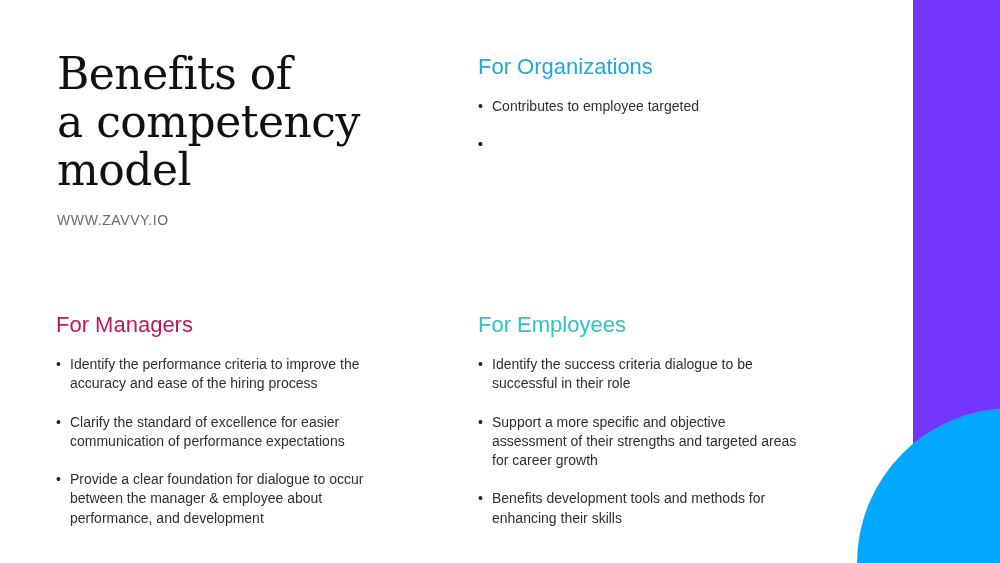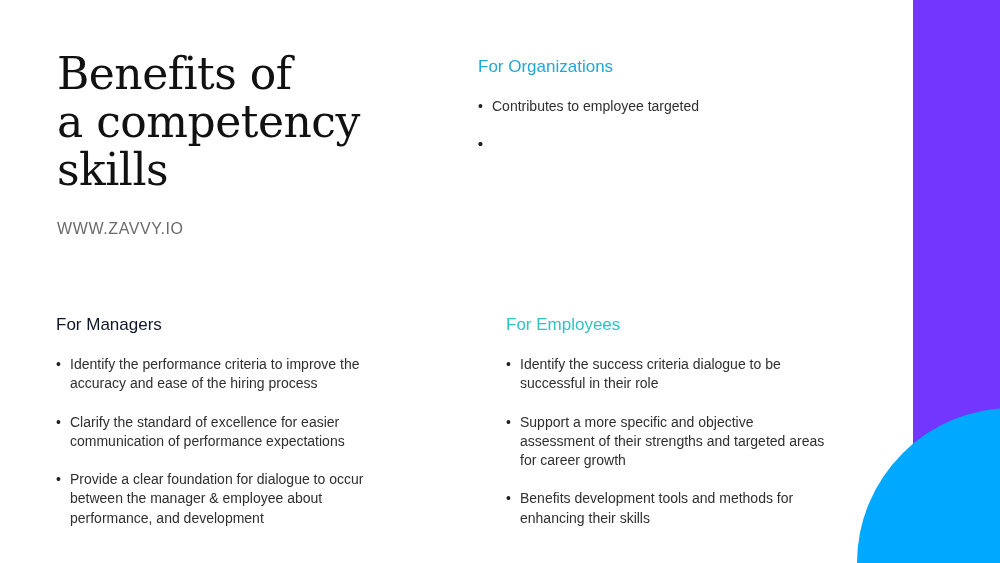--- a/index.html
+++ b/index.html
@@ -42,33 +42,33 @@
       font-size: 44px;
       line-height: 48px;
       color: #111111;
       letter-spacing: -0.5px;
       white-space: pre-line;
       width: 340px;
     }
     .url {
       position: absolute;
       left: 57px;
-      top: 220px;
-      font-size: 16px;
+      top: 212px;
+      font-size: 14px;
       letter-spacing: 0.6px;
       color: #6b6b6b;
     }
     .section {
       position: absolute;
       width: 360px;
     }
     .section h2 {
       margin: 0 0 19px 0;
       font-weight: normal;
-      font-size: 17px;
+      font-size: 22px;
       line-height: 22px;
     }
     .section ul {
       list-style: none;
       margin: 0;
       padding: 0;
     }
     .section li {
       position: relative;
       padding-left: 14px;
@@ -79,34 +79,34 @@
     }
     .section li .bullet {
       position: absolute;
       left: 0;
       top: 0;
       font-size: 14px;
       color: #222;
     }
     #sec-org { left: 478px; top: 56px; }
     #sec-mgr { left: 56px; top: 314px; width: 350px; }
-    #sec-emp { left: 478px; top: 314px; width: 320px; margin-left: 28px; }
+    #sec-emp { left: 478px; top: 314px; width: 320px; }
     #sec-org h2 { color: #1fa8d8; }
-    #sec-mgr h2 { color: #0f172a; }
+    #sec-mgr h2 { color: #be185d; }
     #sec-emp h2 { color: #2ec4c4; }
   </style>
 </head>
 <body>
 
 <div class="purple-bar"></div>
 <div class="blue-circle"></div>
 
 <h1 class="title">Benefits of
 a competency
-skills</h1>
+model</h1>
 <div class="url">WWW.ZAVVY.IO</div>
 
 <section class="section" id="sec-org">
   <h2>For Organizations</h2>
   <ul>
     <li><span class="bullet">•</span><span>Contributes to employee targeted</span></li>
     <li style="width:290px"><span class="bullet">•</span></li>
     <li style="width:265px"><span class="bullet">•</span></li>
   </ul>
 </section>

